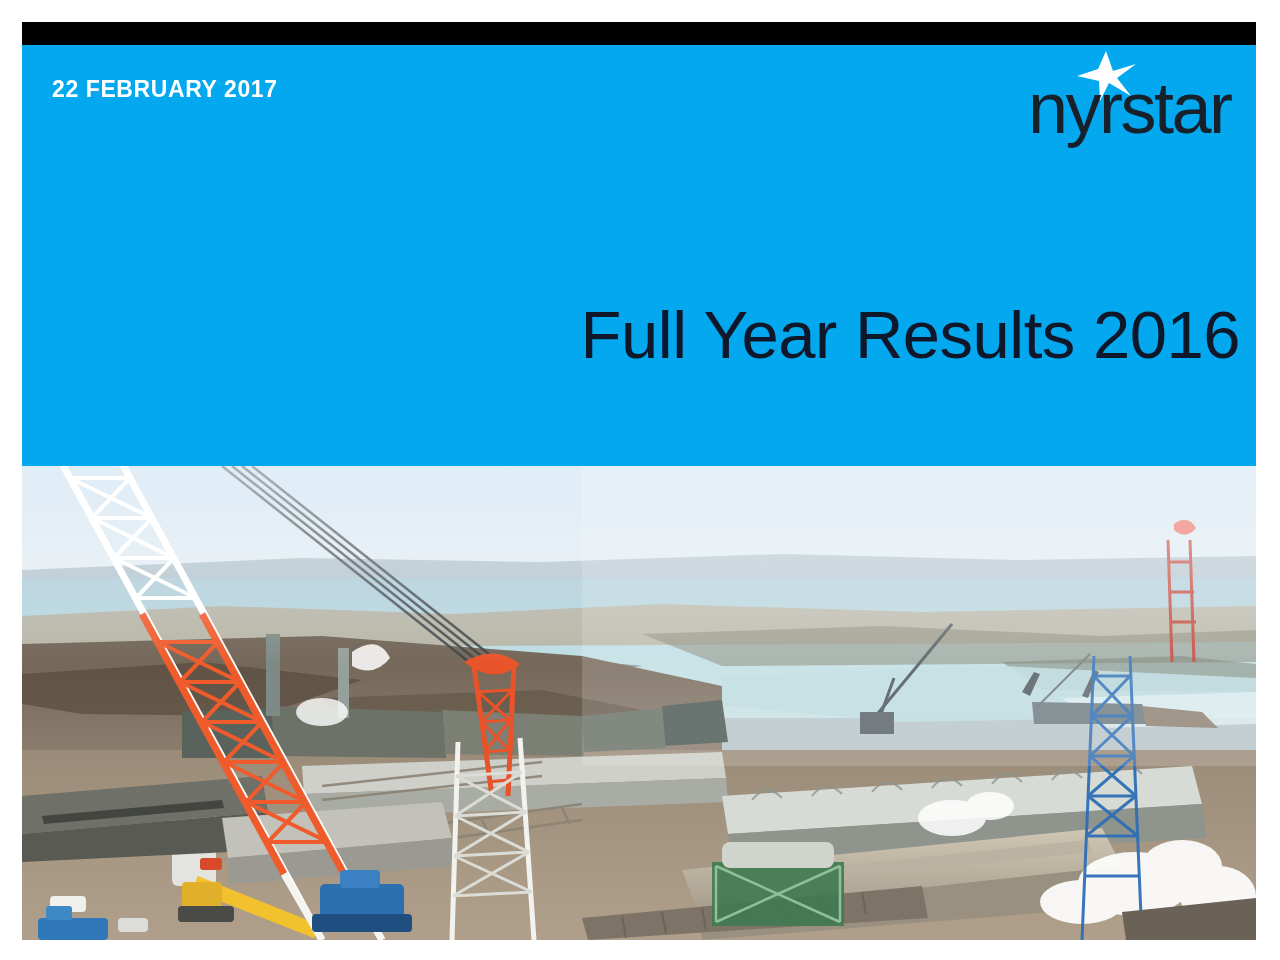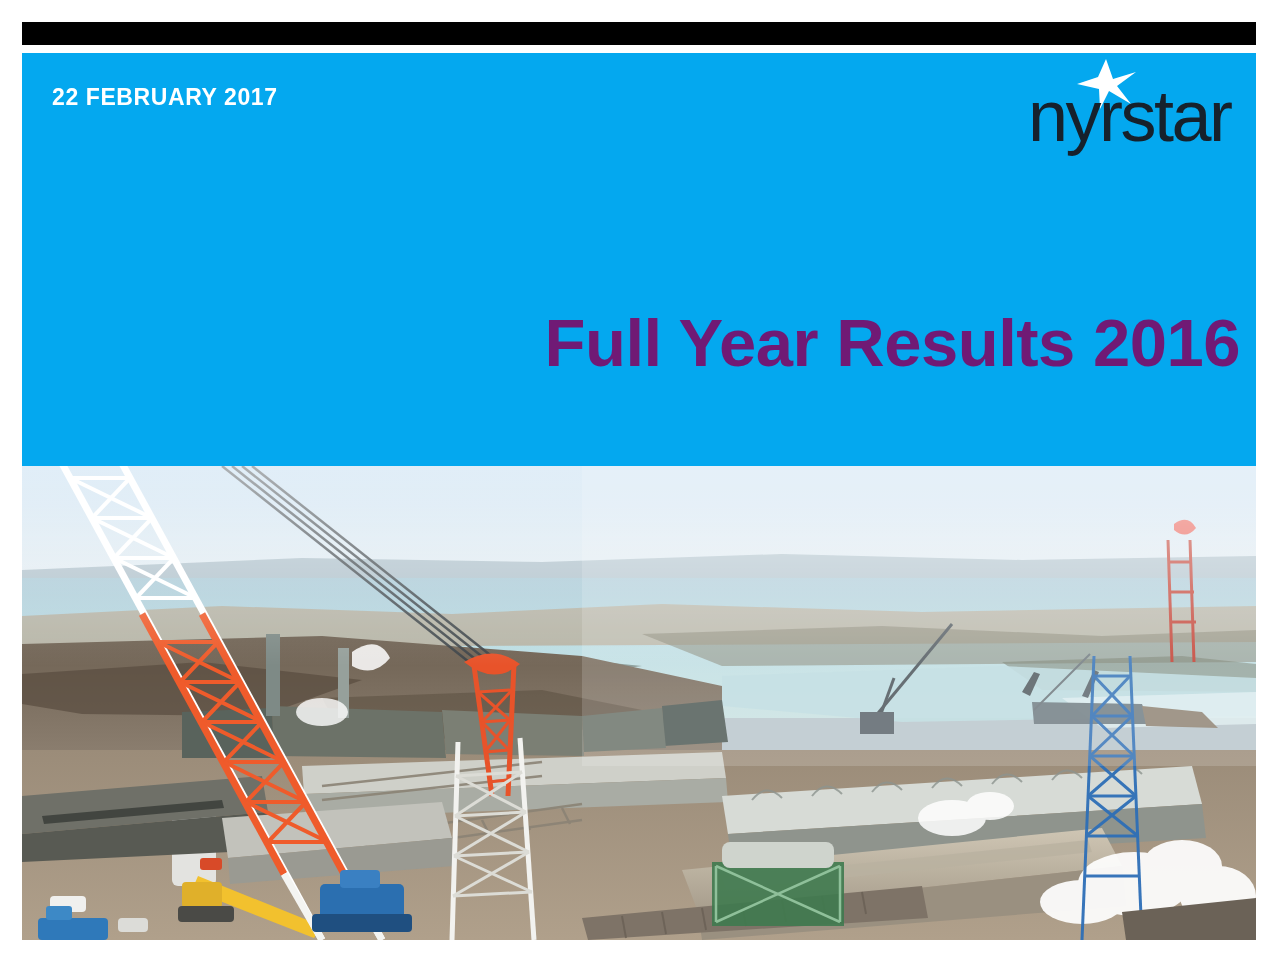--- a/index.html
+++ b/index.html
@@ -33,42 +33,41 @@
 
   
   .hero {
     position: absolute;
     left: 22px;
     top: 45px;
     width: 1234px;
     height: 421px;
     background: #04a8ef;
     overflow: hidden;
-    margin-top: 8px;
   }
 
   .hero-date {
     position: absolute;
     left: 30px;
     top: 33px;
     color: #ffffff;
     font-size: 23px;
     font-weight: bold;
     letter-spacing: 0.6px;
     white-space: nowrap;
     line-height: 1;
   }
 
   .hero-title {
     position: absolute;
     right: 16px;
     top: 256px;
-    color: #701a75;
+    color: #0f172a;
     font-size: 67px;
-    font-weight: bold;
+    font-weight: normal;
     letter-spacing: -0.5px;
     white-space: nowrap;
     line-height: 1;
   }
 
   
   .logo {
     position: absolute;
     right: 18px;
     top: 5px;

